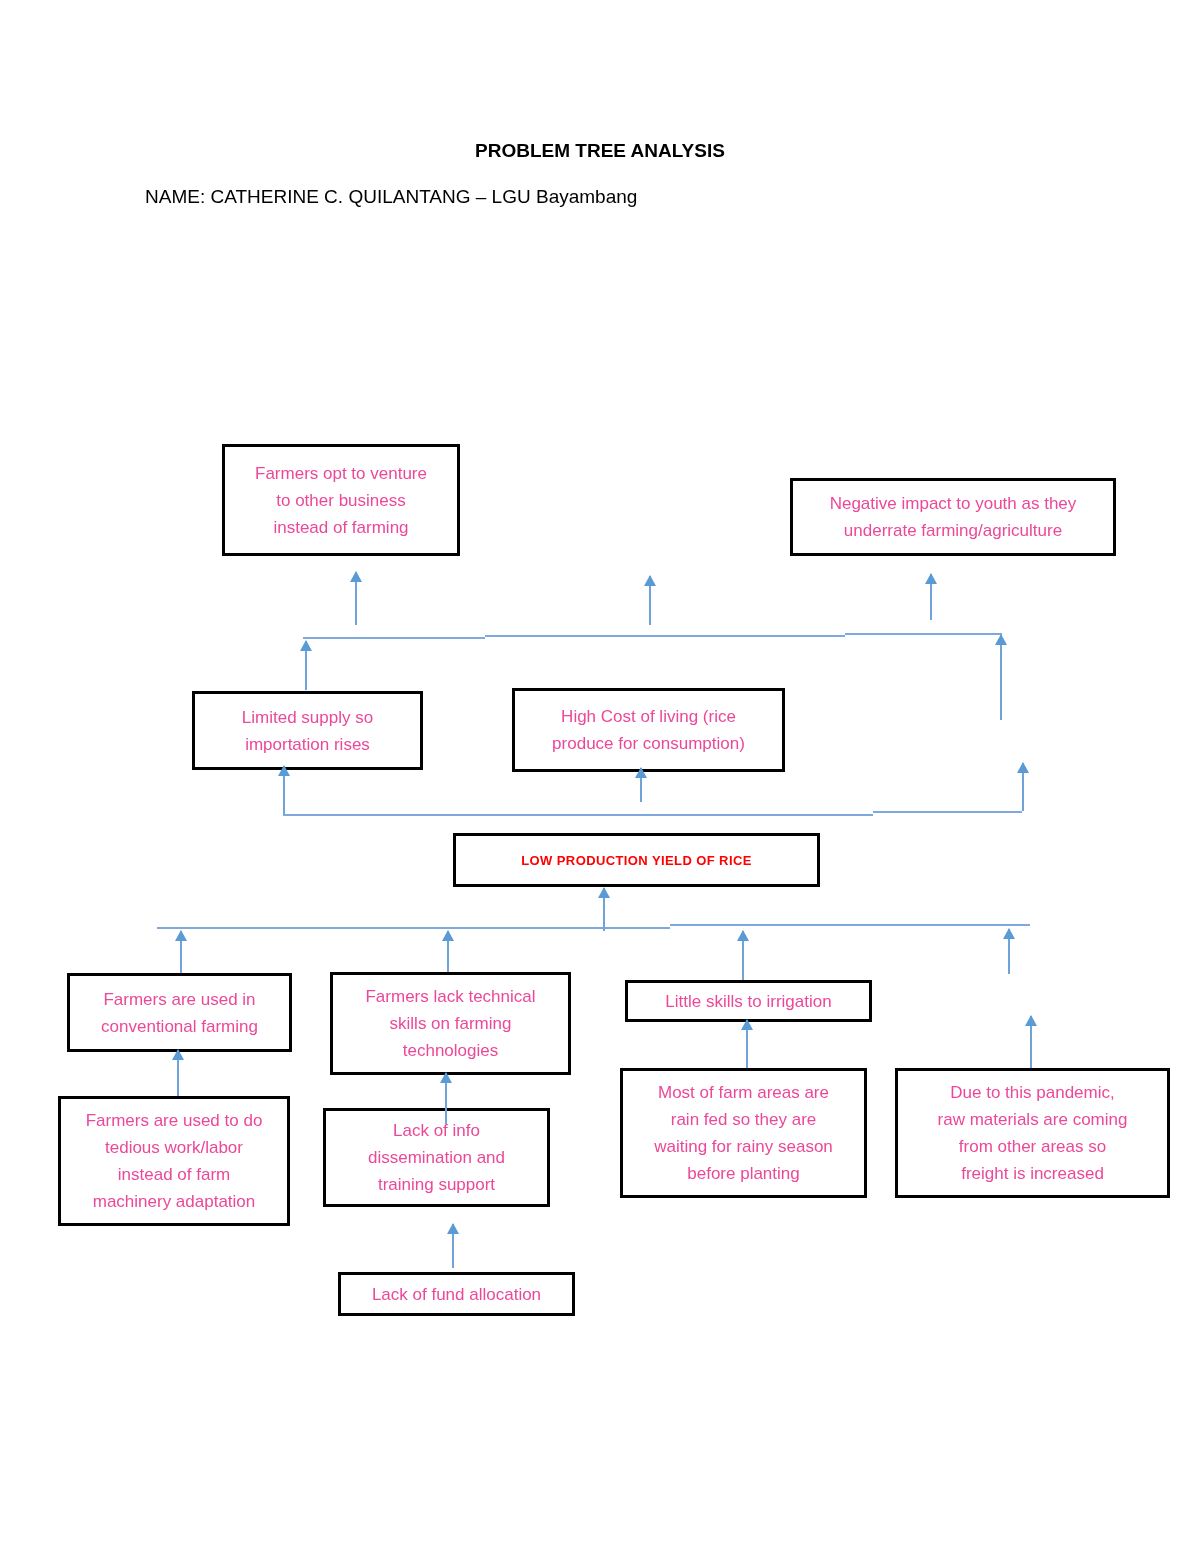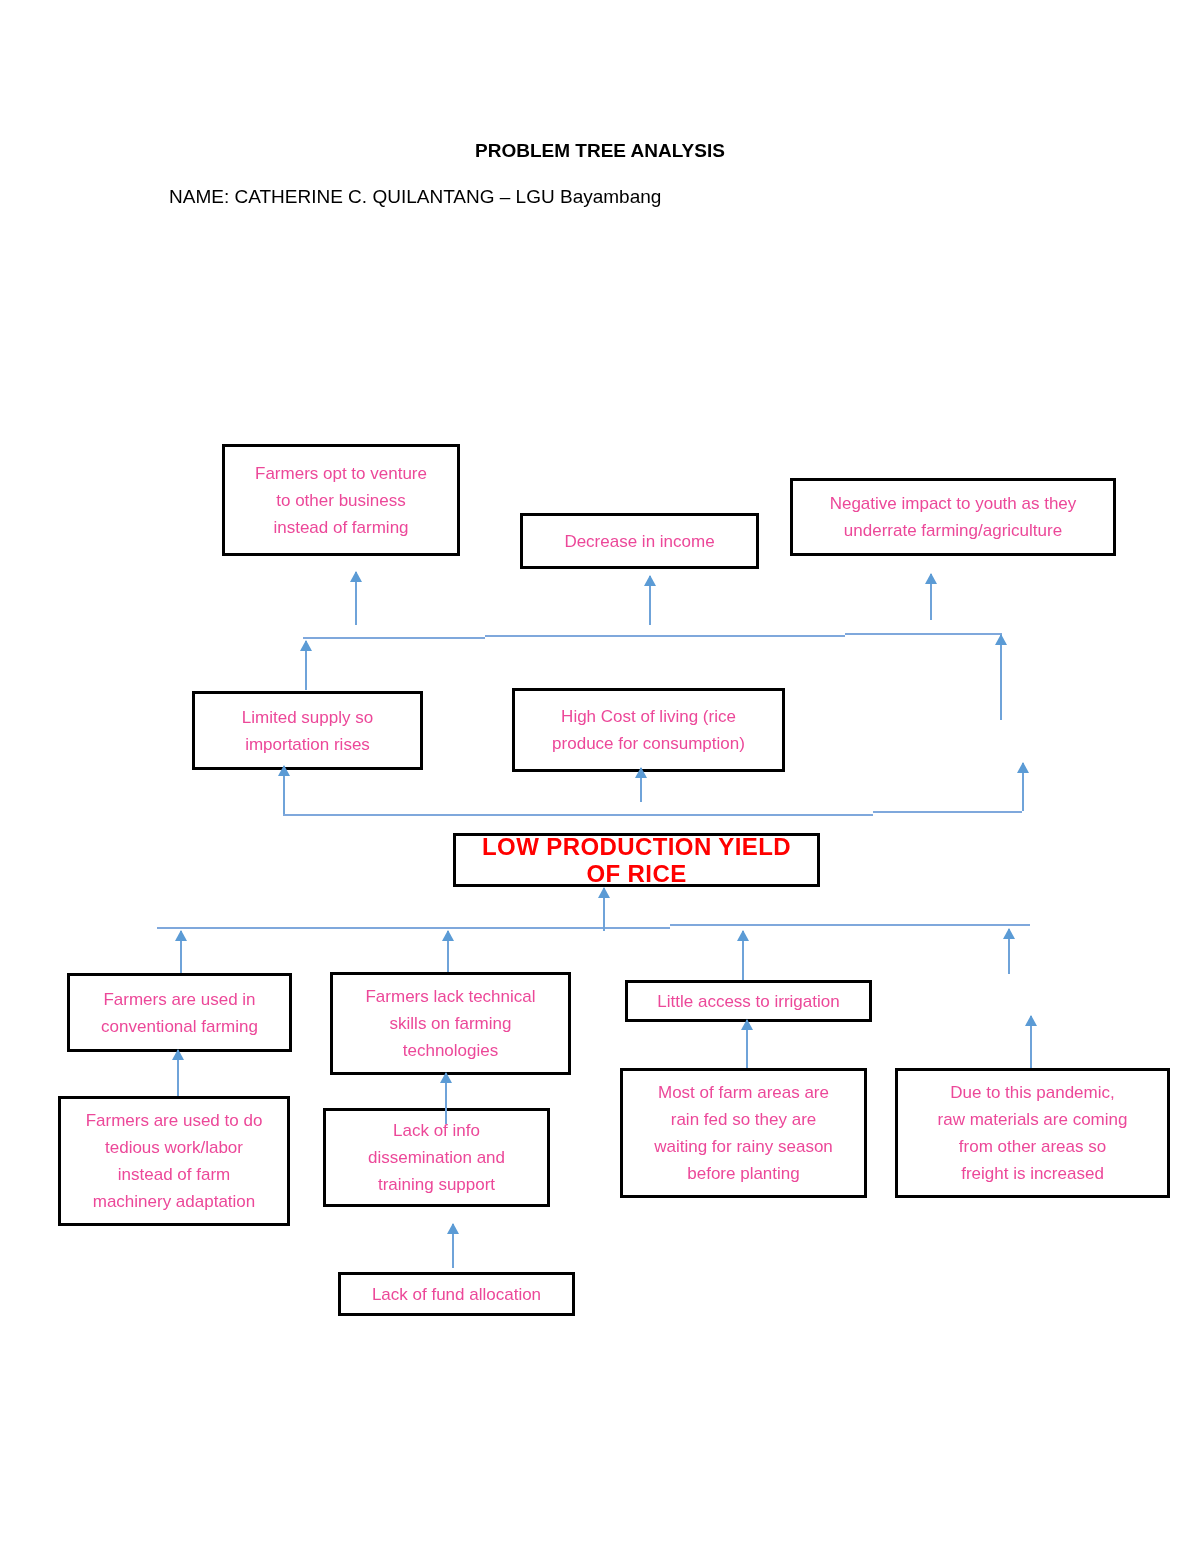--- a/index.html
+++ b/index.html
@@ -5,64 +5,63 @@
   html,body{margin:0;padding:0;background:#ffffff;}
   #page{
     position:relative;width:1200px;height:1553px;background:#ffffff;overflow:hidden;
     font-family:"Liberation Sans","DejaVu Sans",sans-serif;color:#111;text-decoration:underline;
   }
   .doc-title{
     position:absolute;left:0;top:140px;width:1200px;text-align:center;
     font-size:19px;font-weight:bold;color:#000;
   }
   .doc-name{
-    position:absolute;left:145px;top:186px;font-size:19px;color:#000;margin-left:24px;
+    position:absolute;left:145px;top:186px;font-size:19px;color:#000;
   }
   .node{
     position:absolute;box-sizing:border-box;border:3px solid #000;background:#fff;
     display:flex;align-items:center;justify-content:center;text-align:center;
     font-size:17px;line-height:27px;padding:2px 8px;white-space:pre-line;color:#ec4899;
   }
-  .node.core{color:#ff0000;font-weight:bold;font-size:24px;letter-spacing:.4px;}
+  .node.core{color:#ff0000;font-weight:bold;font-size:13px;letter-spacing:.4px;}
   .hline{position:absolute;height:2px;background:#7fa8dc;}
   .arr{position:absolute;width:2px;background:#6fa3d9;}
   .arr::before{
     content:"";position:absolute;top:-1px;left:-5px;width:0;height:0;
     border-left:6px solid transparent;border-right:6px solid transparent;
     border-bottom:11px solid #5b9bd5;
   }
 </style>
 </head>
 <body>
 
 <div id="page">
 
   <div class="doc-title">PROBLEM TREE ANALYSIS</div>
   <div class="doc-name">NAME: CATHERINE C. QUILANTANG – LGU Bayambang</div>
 
   <div class="node" style="left:222px;top:444px;width:238px;height:112px">Farmers opt to venture
 to other business
 instead of farming</div>
-  <div class="node" style="left:520px;top:513px;width:239px;height:56px">Decrease in income</div>
   <div class="node" style="left:790px;top:478px;width:326px;height:78px">Negative impact to youth as they
 underrate farming/agriculture</div>
 
   <div class="node" style="left:192px;top:691px;width:231px;height:79px">Limited supply so
 importation rises</div>
   <div class="node" style="left:512px;top:688px;width:273px;height:84px">High Cost of living (rice
 produce for consumption)</div>
 
   <div class="node core" style="left:453px;top:833px;width:367px;height:54px">LOW PRODUCTION YIELD OF RICE</div>
 
   <div class="node" style="left:67px;top:973px;width:225px;height:79px">Farmers are used in
 conventional farming</div>
   <div class="node" style="left:330px;top:972px;width:241px;height:103px">Farmers lack technical
 skills on farming
 technologies</div>
-  <div class="node" style="left:625px;top:980px;width:247px;height:42px">Little access to irrigation</div>
+  <div class="node" style="left:625px;top:980px;width:247px;height:42px">Little skills to irrigation</div>
 
   <div class="node" style="left:58px;top:1096px;width:232px;height:130px">Farmers are used to do
 tedious work/labor
 instead of farm
 machinery adaptation</div>
   <div class="node" style="left:323px;top:1108px;width:227px;height:99px">Lack of info
 dissemination and
 training support</div>
   <div class="node" style="left:620px;top:1068px;width:247px;height:130px">Most of farm areas are
 rain fed so they are

